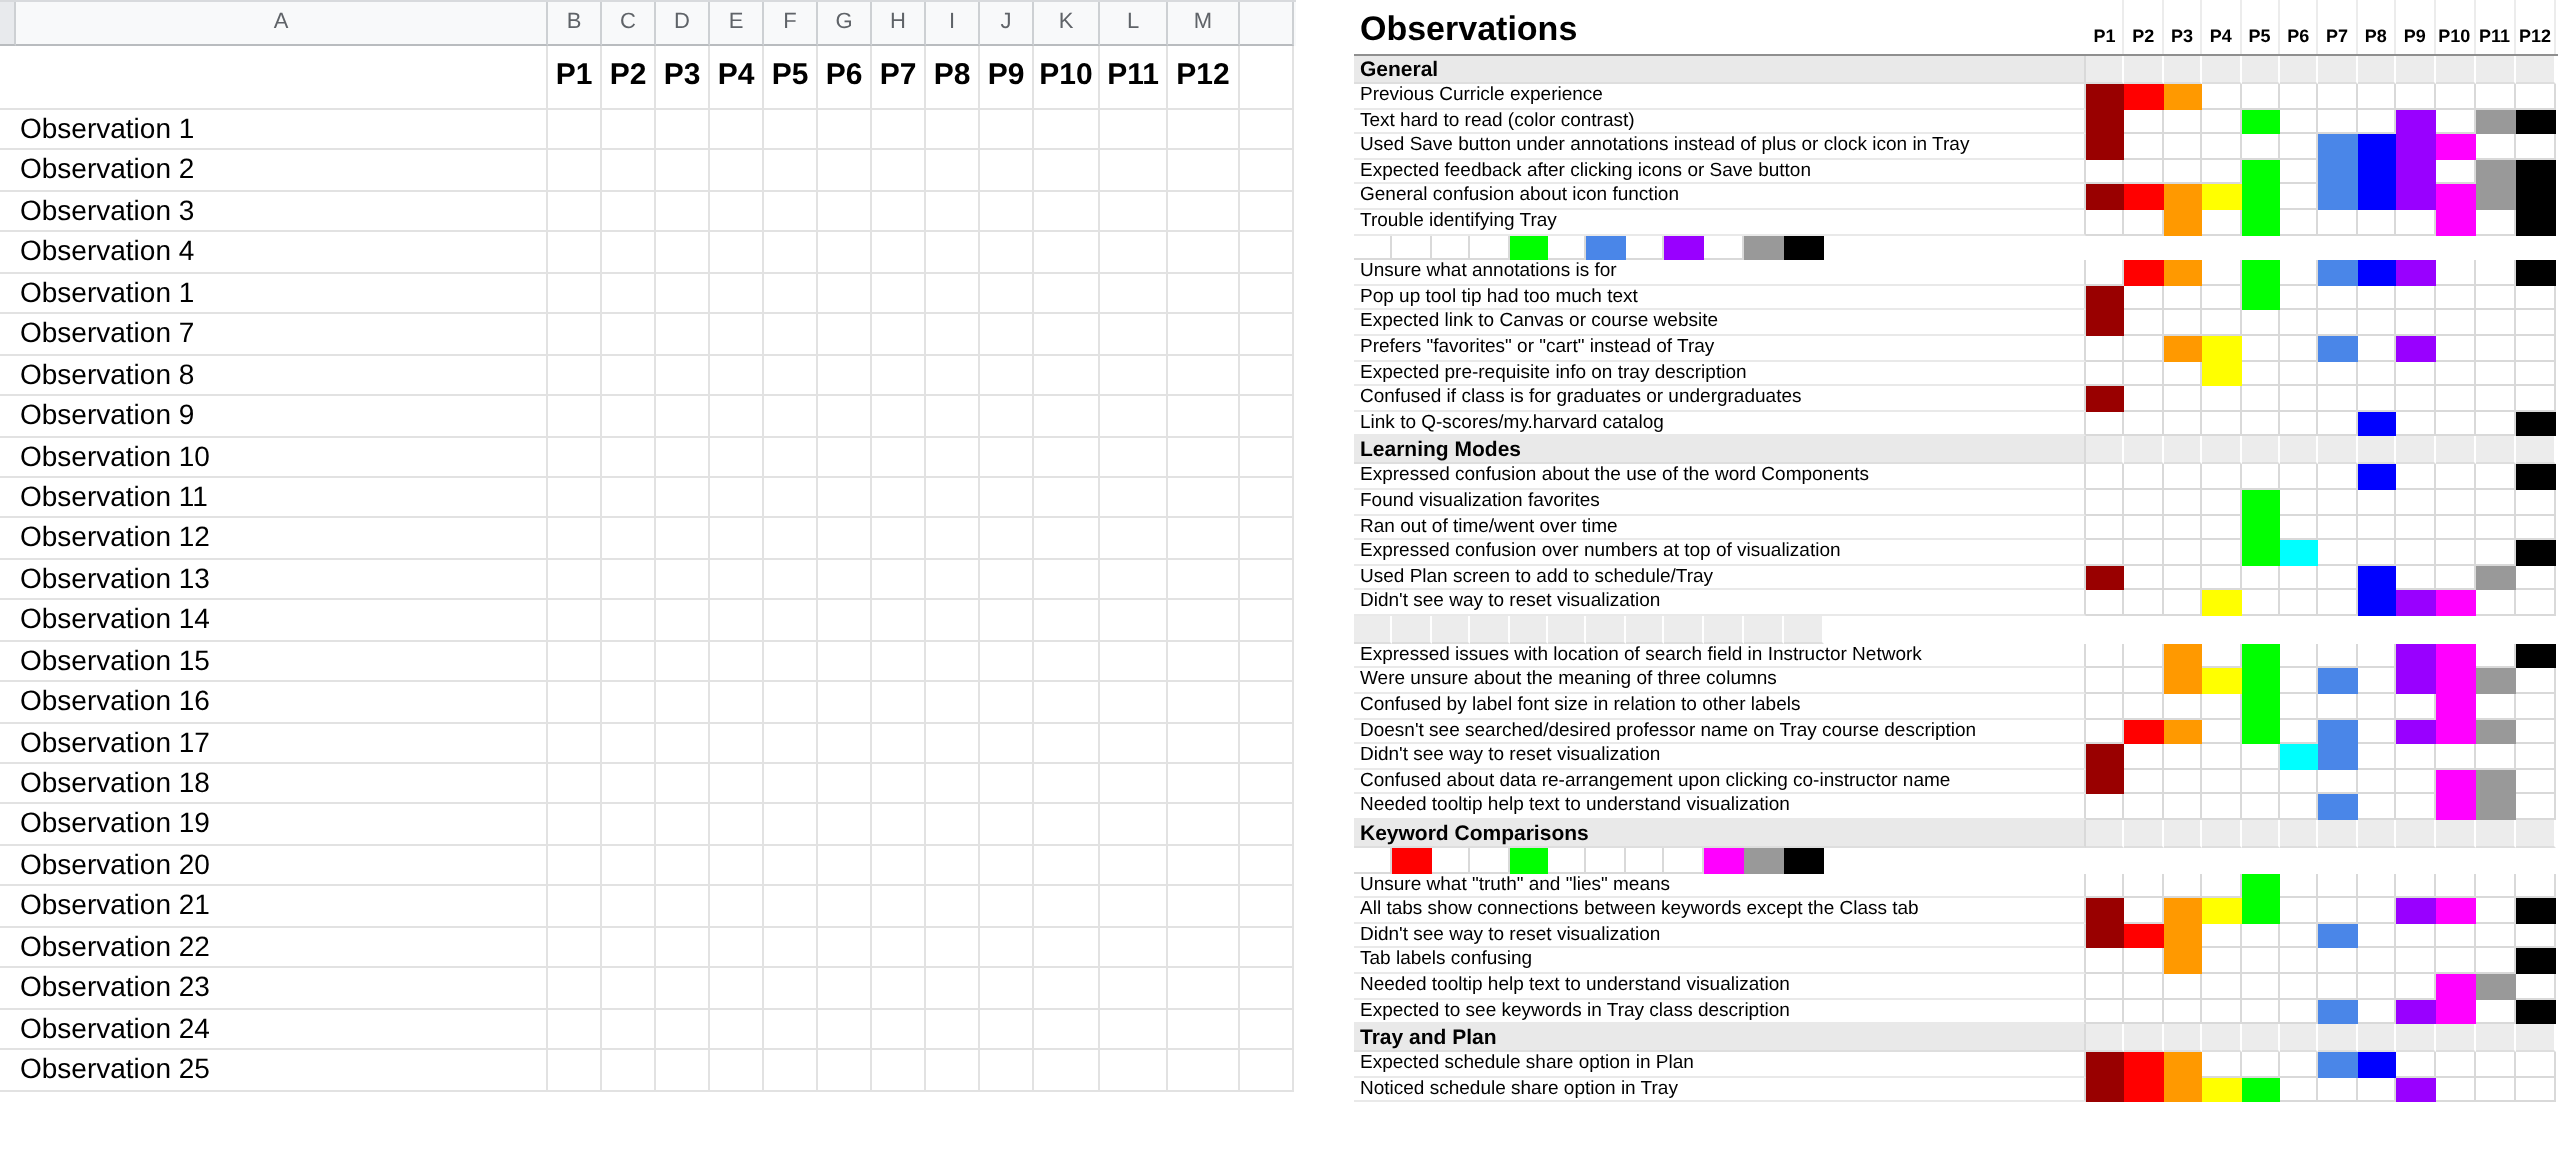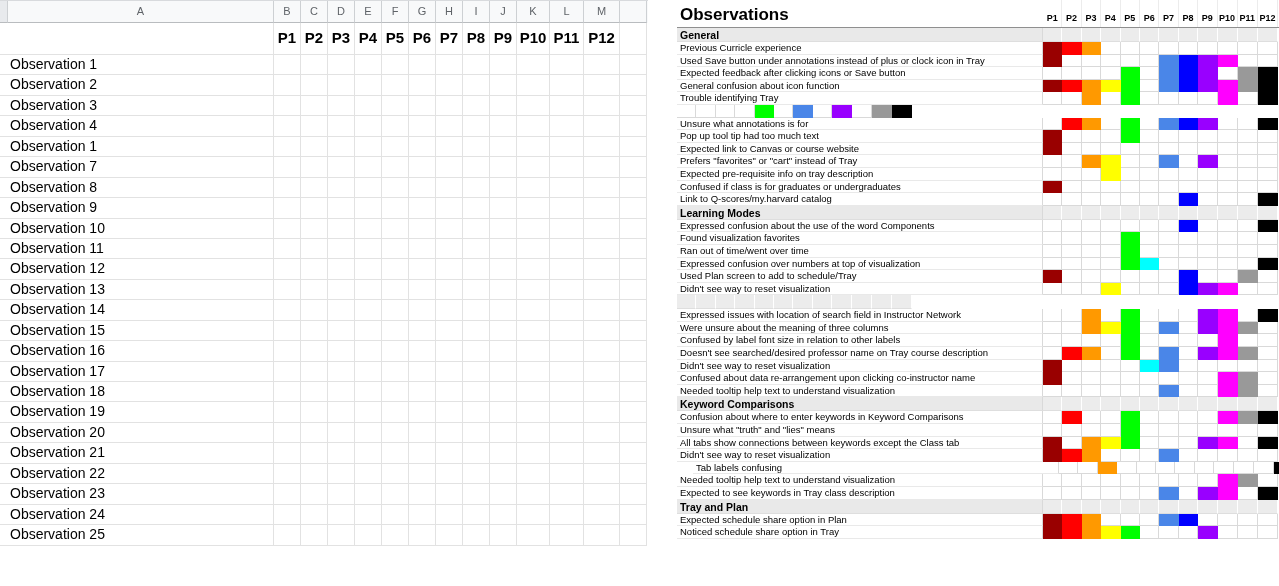--- a/index.html
+++ b/index.html
@@ -508,20 +508,35 @@
           <div class="cell" style="width: 19.4px; height: 12.6px;"></div>
           <div class="cell" style="width: 19.4px; height: 12.6px;"></div>
           <div class="cell" style="width: 19.4px; height: 12.6px;"></div>
           <div class="cell" style="width: 19.4px; height: 12.6px;"></div>
           <div class="cell" style="width: 19.4px; height: 12.6px;"></div>
           <div class="cell" style="width: 20.2px; height: 12.6px;"></div>
           <div class="cell" style="width: 20.2px; height: 12.6px;"></div>
           <div class="cell" style="width: 20.2px; height: 12.6px;"></div>
         </div>
         <div class="row drow">
+          <div class="cell rlabel" style="width: 366px; height: 12.6px; line-height: 12px;">Text hard to read (color contrast)</div>
+          <div class="cell" style="width: 19.4px; height: 12.6px; background: rgb(153, 0, 0); border-right-color: rgb(153, 0, 0); border-bottom-color: rgb(153, 0, 0);"></div>
+          <div class="cell" style="width: 19.4px; height: 12.6px;"></div>
+          <div class="cell" style="width: 19.4px; height: 12.6px;"></div>
+          <div class="cell" style="width: 19.4px; height: 12.6px;"></div>
+          <div class="cell" style="width: 19.4px; height: 12.6px; background: rgb(0, 255, 0); border-right-color: rgb(0, 255, 0); border-bottom-color: rgb(0, 255, 0);"></div>
+          <div class="cell" style="width: 19.4px; height: 12.6px;"></div>
+          <div class="cell" style="width: 19.4px; height: 12.6px;"></div>
+          <div class="cell" style="width: 19.4px; height: 12.6px;"></div>
+          <div class="cell" style="width: 19.4px; height: 12.6px; background: rgb(153, 0, 255); border-right-color: rgb(153, 0, 255); border-bottom-color: rgb(153, 0, 255);"></div>
+          <div class="cell" style="width: 20.2px; height: 12.6px;"></div>
+          <div class="cell" style="width: 20.2px; height: 12.6px; background: rgb(153, 153, 153); border-right-color: rgb(153, 153, 153); border-bottom-color: rgb(153, 153, 153);"></div>
+          <div class="cell" style="width: 20.2px; height: 12.6px; background: rgb(0, 0, 0); border-right-color: rgb(0, 0, 0); border-bottom-color: rgb(0, 0, 0);"></div>
+        </div>
+        <div class="row drow">
           <div class="cell rlabel" style="width: 366px; height: 12.6px; line-height: 12px;">Used Save button under annotations instead of plus or clock icon in Tray</div>
           <div class="cell" style="width: 19.4px; height: 12.6px; background: rgb(153, 0, 0); border-right-color: rgb(153, 0, 0); border-bottom-color: rgb(153, 0, 0);"></div>
           <div class="cell" style="width: 19.4px; height: 12.6px;"></div>
           <div class="cell" style="width: 19.4px; height: 12.6px;"></div>
           <div class="cell" style="width: 19.4px; height: 12.6px;"></div>
           <div class="cell" style="width: 19.4px; height: 12.6px;"></div>
           <div class="cell" style="width: 19.4px; height: 12.6px;"></div>
           <div class="cell" style="width: 19.4px; height: 12.6px; background: rgb(74, 134, 232); border-right-color: rgb(74, 134, 232); border-bottom-color: rgb(74, 134, 232);"></div>
           <div class="cell" style="width: 19.4px; height: 12.6px; background: rgb(0, 0, 255); border-right-color: rgb(0, 0, 255); border-bottom-color: rgb(0, 0, 255);"></div>
           <div class="cell" style="width: 19.4px; height: 12.6px; background: rgb(153, 0, 255); border-right-color: rgb(153, 0, 255); border-bottom-color: rgb(153, 0, 255);"></div>
@@ -926,21 +941,20 @@
           <div class="cell" style="width: 19.4px; height: 14px;"></div>
           <div class="cell" style="width: 19.4px; height: 14px;"></div>
           <div class="cell" style="width: 19.4px; height: 14px;"></div>
           <div class="cell" style="width: 19.4px; height: 14px;"></div>
           <div class="cell" style="width: 19.4px; height: 14px;"></div>
           <div class="cell" style="width: 20.2px; height: 14px;"></div>
           <div class="cell" style="width: 20.2px; height: 14px;"></div>
           <div class="cell" style="width: 20.2px; height: 14px;"></div>
         </div>
         <div class="row drow">
-          <div class="cell rlabel" style="width: 366px; height: 12.6px; line-height: 12px;">Confusion about where to enter keywords in Keyword Comparisons</div>
           <div class="cell" style="width: 19.4px; height: 12.6px;"></div>
           <div class="cell" style="width: 19.4px; height: 12.6px; background: rgb(255, 0, 0); border-right-color: rgb(255, 0, 0); border-bottom-color: rgb(255, 0, 0);"></div>
           <div class="cell" style="width: 19.4px; height: 12.6px;"></div>
           <div class="cell" style="width: 19.4px; height: 12.6px;"></div>
           <div class="cell" style="width: 19.4px; height: 12.6px; background: rgb(0, 255, 0); border-right-color: rgb(0, 255, 0); border-bottom-color: rgb(0, 255, 0);"></div>
           <div class="cell" style="width: 19.4px; height: 12.6px;"></div>
           <div class="cell" style="width: 19.4px; height: 12.6px;"></div>
           <div class="cell" style="width: 19.4px; height: 12.6px;"></div>
           <div class="cell" style="width: 19.4px; height: 12.6px;"></div>
           <div class="cell" style="width: 20.2px; height: 12.6px; background: rgb(255, 0, 255); border-right-color: rgb(255, 0, 255); border-bottom-color: rgb(255, 0, 255);"></div>
@@ -986,21 +1000,21 @@
           <div class="cell" style="width: 19.4px; height: 12.6px;"></div>
           <div class="cell" style="width: 19.4px; height: 12.6px;"></div>
           <div class="cell" style="width: 19.4px; height: 12.6px; background: rgb(74, 134, 232); border-right-color: rgb(74, 134, 232); border-bottom-color: rgb(74, 134, 232);"></div>
           <div class="cell" style="width: 19.4px; height: 12.6px;"></div>
           <div class="cell" style="width: 19.4px; height: 12.6px;"></div>
           <div class="cell" style="width: 20.2px; height: 12.6px;"></div>
           <div class="cell" style="width: 20.2px; height: 12.6px;"></div>
           <div class="cell" style="width: 20.2px; height: 12.6px;"></div>
         </div>
         <div class="row drow">
-          <div class="cell rlabel" style="width: 366px; height: 12.6px; line-height: 12px; margin-left: 16px;">Tab labels confusing</div>
+          <div class="cell rlabel" style="width: 366px; height: 12.6px; line-height: 12px;">Tab labels confusing</div>
           <div class="cell" style="width: 19.4px; height: 12.6px;"></div>
           <div class="cell" style="width: 19.4px; height: 12.6px;"></div>
           <div class="cell" style="width: 19.4px; height: 12.6px; background: rgb(255, 153, 0); border-right-color: rgb(255, 153, 0); border-bottom-color: rgb(255, 153, 0);"></div>
           <div class="cell" style="width: 19.4px; height: 12.6px;"></div>
           <div class="cell" style="width: 19.4px; height: 12.6px;"></div>
           <div class="cell" style="width: 19.4px; height: 12.6px;"></div>
           <div class="cell" style="width: 19.4px; height: 12.6px;"></div>
           <div class="cell" style="width: 19.4px; height: 12.6px;"></div>
           <div class="cell" style="width: 19.4px; height: 12.6px;"></div>
           <div class="cell" style="width: 20.2px; height: 12.6px;"></div>

